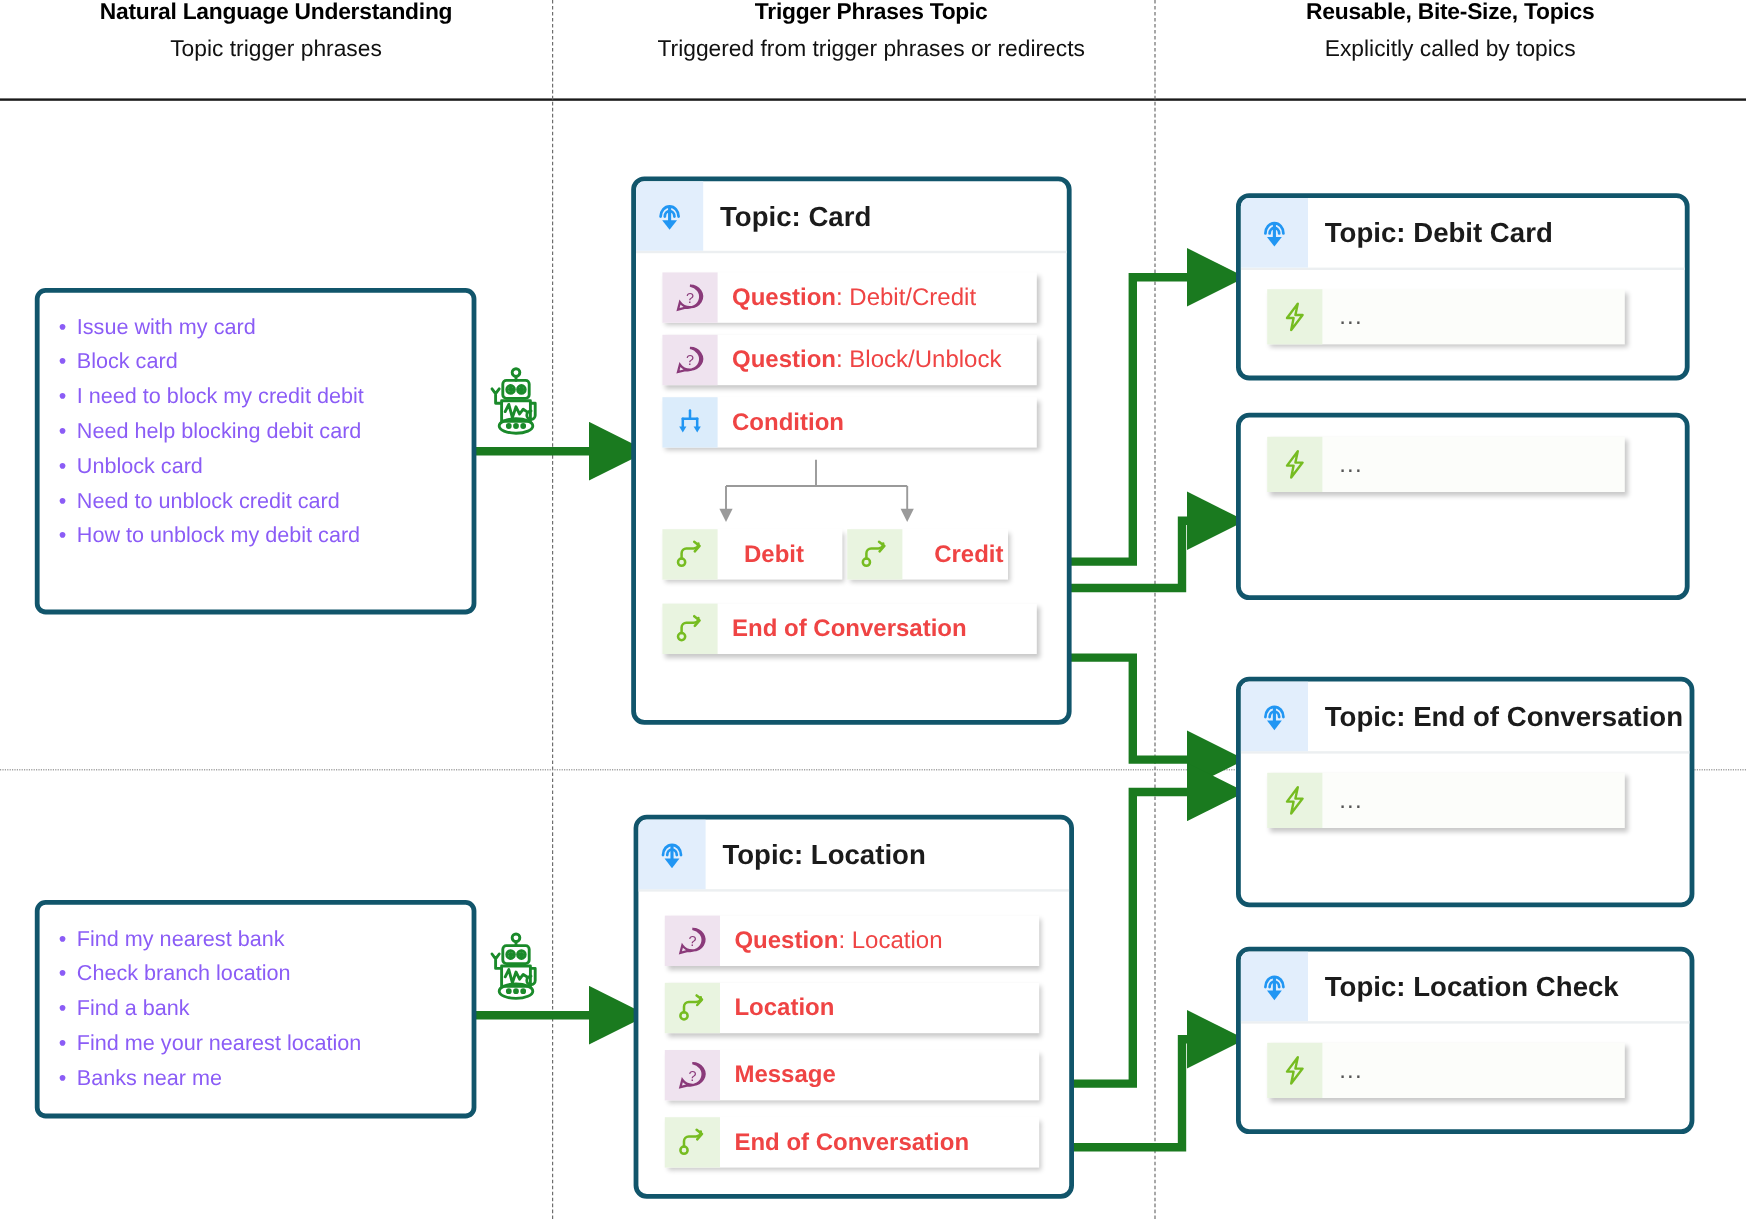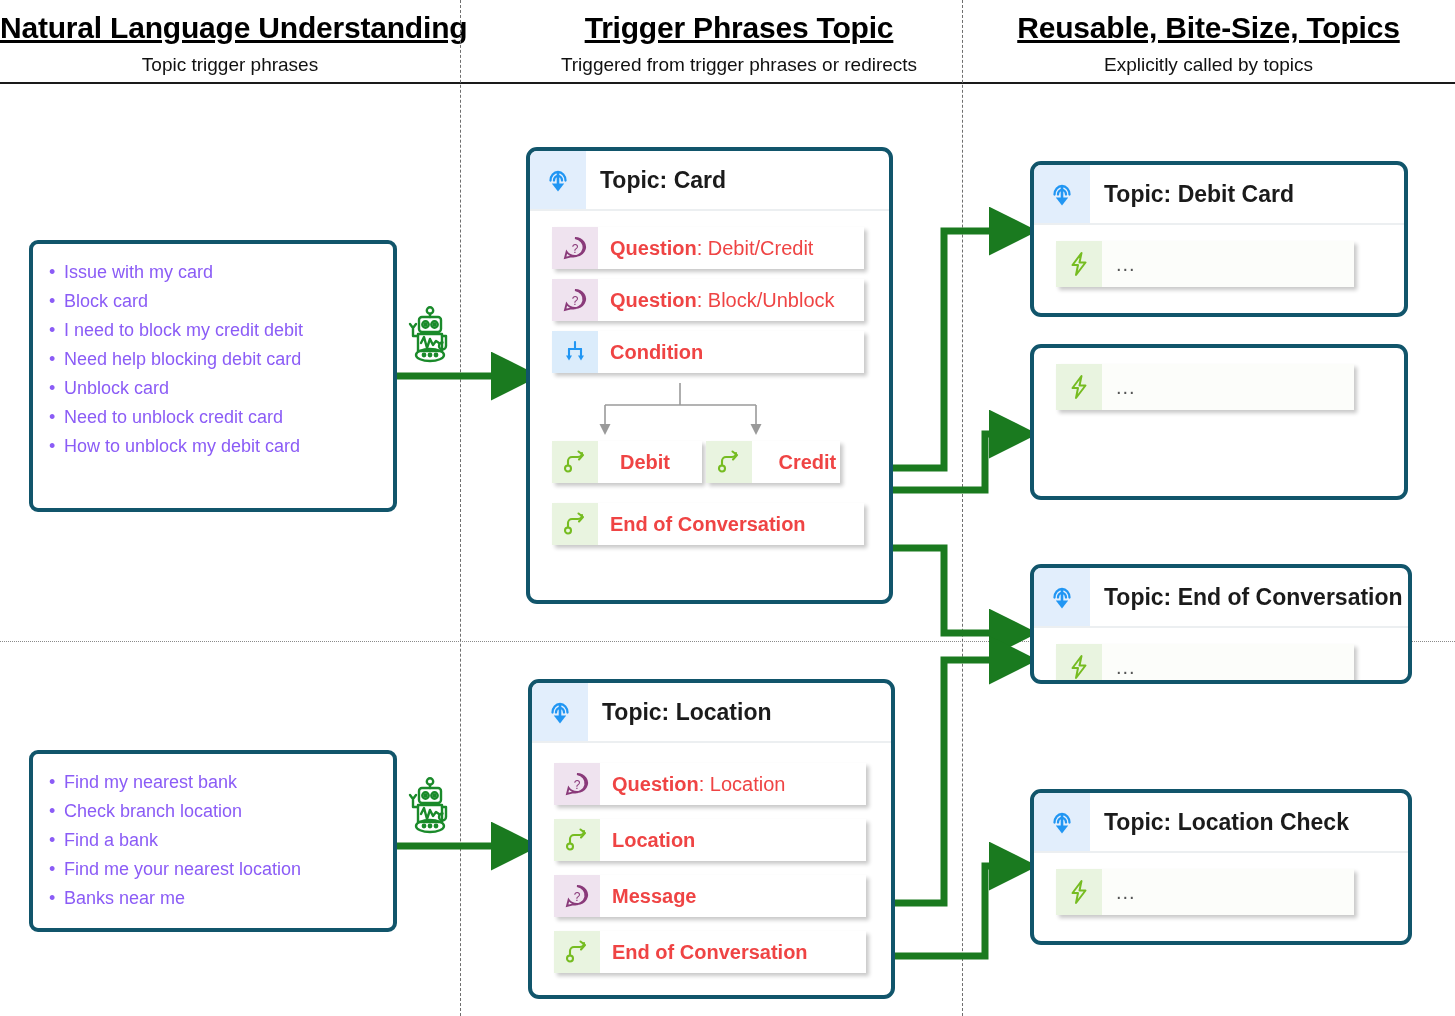--- a/index.html
+++ b/index.html
@@ -3,22 +3,22 @@
 <meta charset="utf-8">
 <style>
   html,body{margin:0;padding:0;background:#ffffff;}
   body{width:1455px;height:1016px;position:relative;overflow:hidden;
        font-family:"Liberation Sans","DejaVu Sans",sans-serif;color:#1a1a1a;}
 
   .stage{position:absolute;left:0;top:0;width:1455px;height:1016px;}
 
   
   .lane-head{position:absolute;top:0;height:82px;text-align:center;}
-  .lane-title{font-size:30px;font-weight:bold;color:#000;letter-spacing:-.2px;
-              line-height:1;margin-top:13px;white-space:nowrap;text-decoration:underline;}
+  .lane-title{font-size:19px;font-weight:bold;color:#000;letter-spacing:-.2px;
+              line-height:1;margin-top:1px;white-space:nowrap;}
   .lane-sub{font-size:19px;color:#111;line-height:1;margin-top:12px;white-space:nowrap;}
 
   .hrule{position:absolute;left:0;width:1455px;height:0;border-top:2.5px solid #1a1a1a;}
   .vrule{position:absolute;width:0;border-left:1.4px dashed #6e6e6e;}
   .dotrule{position:absolute;left:0;width:1455px;height:0;border-top:1.6px dotted #8a8a8a;}
 
   
   .phrase-box{position:absolute;border:4px solid #11556b;border-radius:9px;
               background:#fff;box-sizing:border-box;padding:14px 16px;}
   .phrase-box ul{list-style:none;margin:0;padding:0;}
@@ -57,21 +57,21 @@
 </head>
 <body>
 
 <div class="stage">
 
   <div class="lane-head" style="left:0;width:460px;">
     <div class="lane-title">Natural Language Understanding</div>
     <div class="lane-sub">Topic trigger phrases</div>
   </div>
 
-  <div class="lane-head" style="left:488px;width:502px;">
+  <div class="lane-head" style="left:475px;width:502px;">
     <div class="lane-title">Trigger Phrases Topic</div>
     <div class="lane-sub">Triggered from trigger phrases or redirects</div>
   </div>
 
   <div class="lane-head" style="left:962px;width:493px;">
     <div class="lane-title">Reusable, Bite-Size, Topics</div>
     <div class="lane-sub">Explicitly called by topics</div>
   </div>
 
   <div class="hrule" style="top:82px;"></div>
@@ -372,21 +372,21 @@
         <div class="node-ico ico-g">
           <svg width="26" height="26" viewBox="0 0 26 26">
             <path d="M15.5,2 L6.5,14 h5.5 L10,24 L19.5,11.5 H13.5 z" fill="none" stroke="#76bc21" stroke-width="2" stroke-linejoin="round"></path>
           </svg>
         </div>
         <div class="dots-txt">...</div>
       </div>
     </div>
   </div>
 
-  <div class="topic" style="left:1030px;top:564px;width:382px;height:120px;">
+  <div class="topic" style="left:1030px;top:564px;width:382px;height:192px;">
     <div class="topic-head">
       <div class="topic-ico">
         <svg width="30" height="32" viewBox="0 0 30 32">
           <g fill="none" stroke="#2196f3" stroke-width="2.3" stroke-linecap="round">
             <path d="M7.5,16.5 A7.5,8.5 0 1,1 22.5,16.5"></path>
             <path d="M11,16.5 A4,4.5 0 1,1 19,16.5"></path>
           </g>
           <path d="M15,9 L15,24" stroke="#2196f3" stroke-width="2.6" stroke-linecap="round"></path>
           <path d="M8.8,19.5 L15,27.5 L21.2,19.5 Z" fill="#2196f3"></path>
         </svg>

